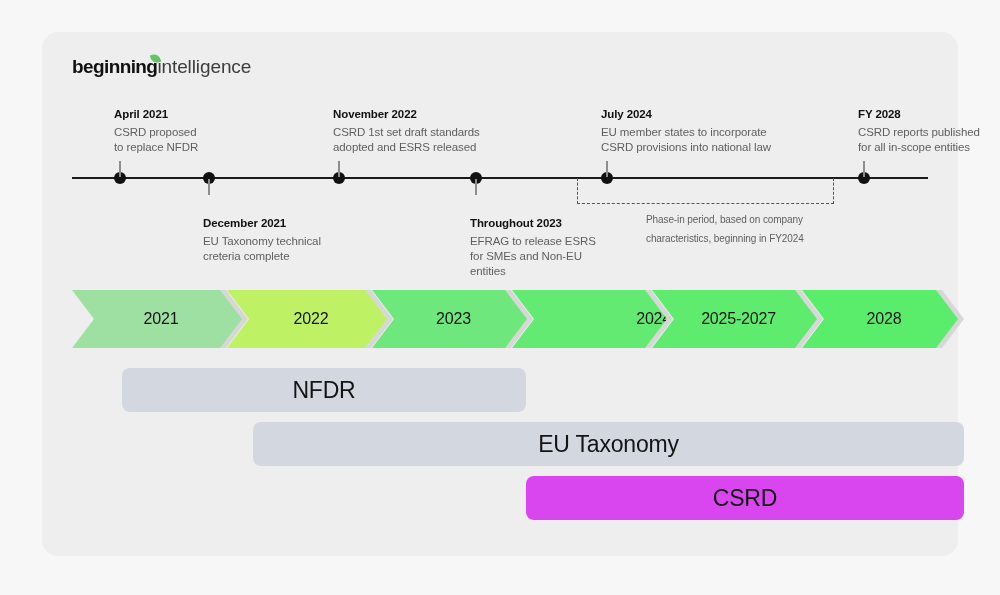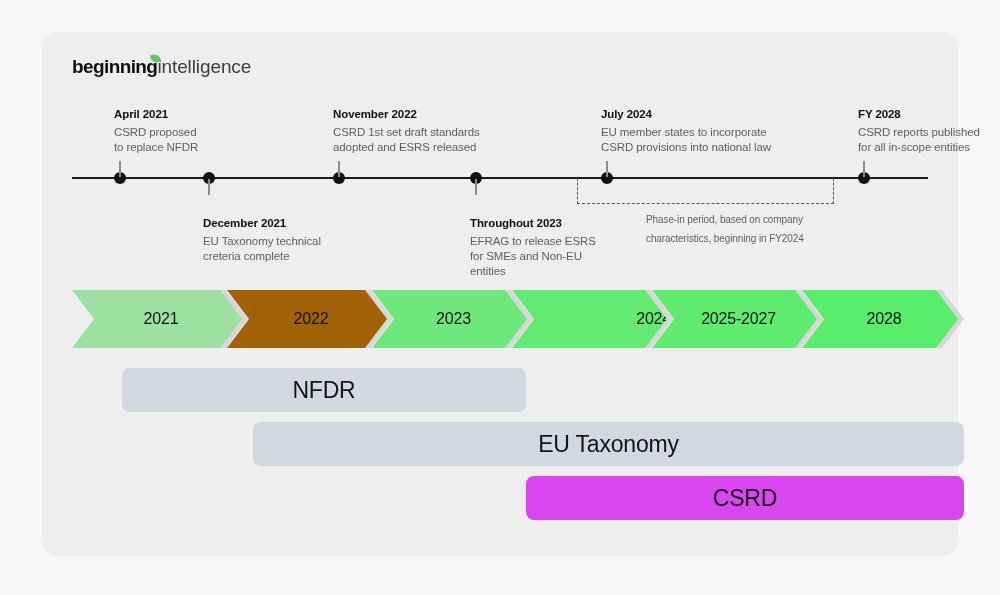--- a/index.html
+++ b/index.html
@@ -246,21 +246,21 @@
   <div id="chevrons">
       <div class="chev-shadow" style="left: 6px; width: 170px; background: rgb(215, 215, 215);"></div>
       <div class="chev-shadow" style="left: 161px; width: 160px; background: rgb(215, 215, 215);"></div>
       <div class="chev-shadow" style="left: 306px; width: 155px; background: rgb(215, 215, 215);"></div>
       <div class="chev-shadow" style="left: 446px; width: 155px; background: rgb(215, 215, 215);"></div>
       <div class="chev-shadow" style="left: 586px; width: 165px; background: rgb(215, 215, 215);"></div>
       <div class="chev-shadow" style="left: 736px; width: 156px; background: rgb(215, 215, 215);"></div>
       <div class="chev" style="left: 0px; width: 170px; background: rgb(158, 223, 162);">
         <span class="chev-label">2021</span>
       </div>
-      <div class="chev" style="left: 155px; width: 160px; background: #a16207;">
+      <div class="chev" style="left: 155px; width: 160px; background: #bef264;">
         <span class="chev-label">2022</span>
       </div>
       <div class="chev" style="left: 300px; width: 155px; background: rgb(110, 232, 124);">
         <span class="chev-label">2023</span>
       </div>
       <div class="chev" style="left: 440px; width: 155px; background: rgb(99, 234, 114); justify-content: flex-end;">
         <span class="chev-label">2024</span>
       </div>
       <div class="chev" style="left: 580px; width: 165px; background: rgb(94, 235, 110);">
         <span class="chev-label">2025-2027</span>

